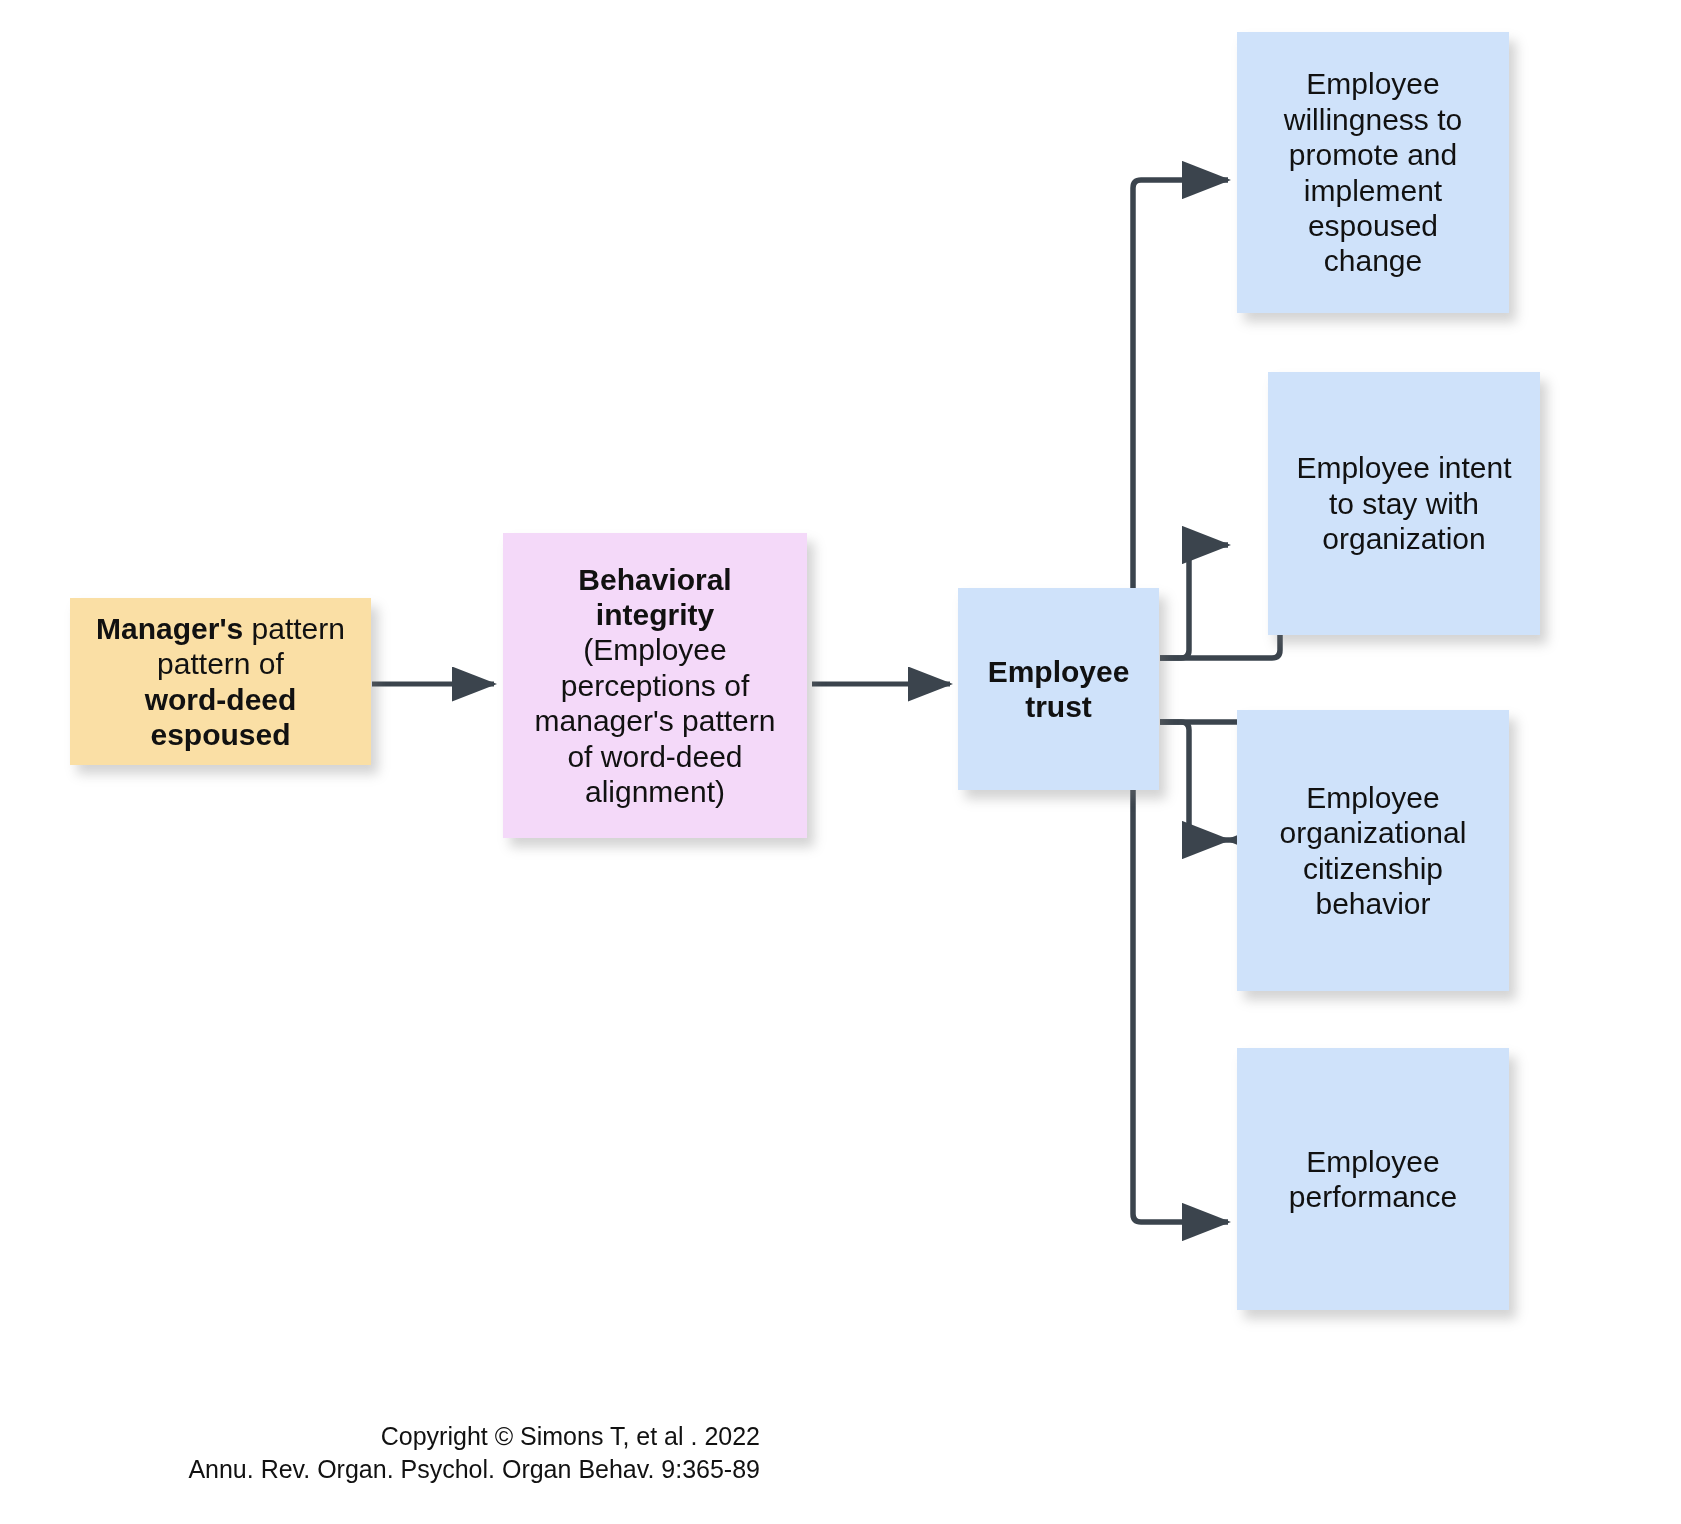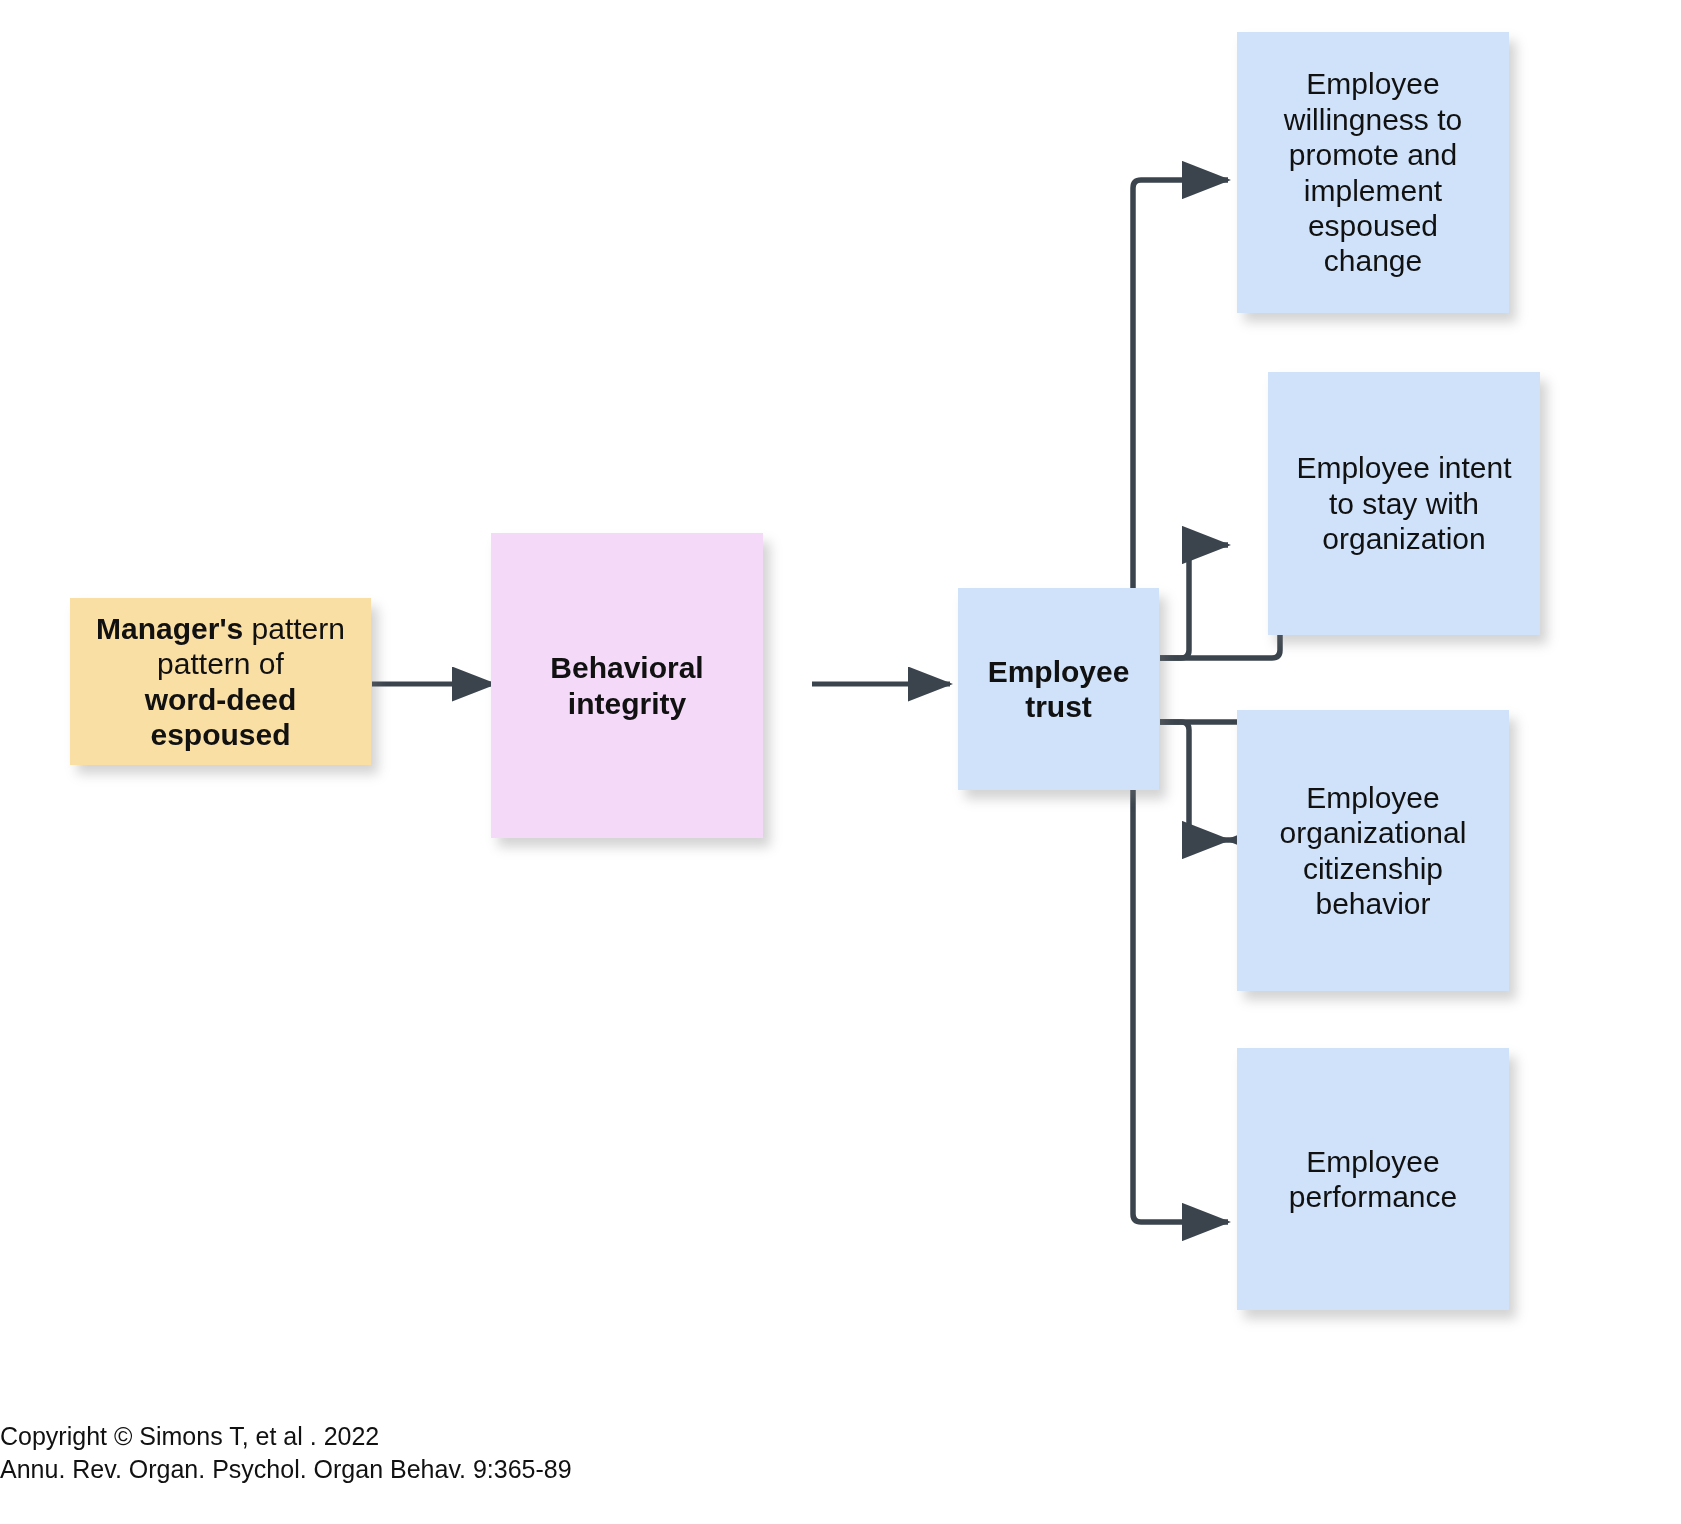--- a/index.html
+++ b/index.html
@@ -38,21 +38,21 @@
     white-space: pre-line;
   }
 
   
   #node-manager-pattern {
     left: 70px;  top: 598px;  width: 301px;  height: 167px;
     background: #fadfa5;
     font-size: 30px;
   }
   #node-behavioral-integrity {
-    left: 491px; top: 533px;  width: 272px;  height: 305px;
+    left: 503px; top: 533px;  width: 304px;  height: 305px;
     background: #f4d9f9;
     font-size: 30px;
   }
   #node-employee-trust {
     left: 958px; top: 588px;  width: 201px;  height: 202px;
     background: #cfe2fa;
     font-size: 30px;
     font-weight: bold;
   }
   #node-outcome-0 {
@@ -84,21 +84,21 @@
     left: 0; top: 0;
     width: 1681px; height: 1524px;
     z-index: 1;
   }
 
   #caption {
     position: absolute;
     left: 0px;
     top: 1420px;
     width: 760px;
-    text-align: left;
+    text-align: right;
     font-size: 25px;
     color: #111111;
     line-height: 1.32;
     z-index: 4;
   }
   #caption div { white-space: pre; }
 </style>
 </head>
 <body>
 
@@ -140,21 +140,25 @@
 
   <div class="node" id="node-manager-pattern">
     <span class="txt"><span class="b">Manager's</span><span> pattern</span><span>
 pattern of
 </span><span class="b">word-deed</span><span>
 </span><span class="b">espoused</span></span>
   </div>
 
   <div class="node" id="node-behavioral-integrity">
     <span class="txt"><span class="b">Behavioral
-integrity</span><br></span>
+integrity</span><br><span>(Employee
+perceptions of
+manager's pattern
+of word-deed
+alignment)</span></span>
   </div>
 
   <div class="node" id="node-employee-trust">
     <span class="txt">Employee
 trust</span>
   </div>
 
   <div class="node" id="node-outcome-0">
     <span class="txt">Employee
 willingness to

